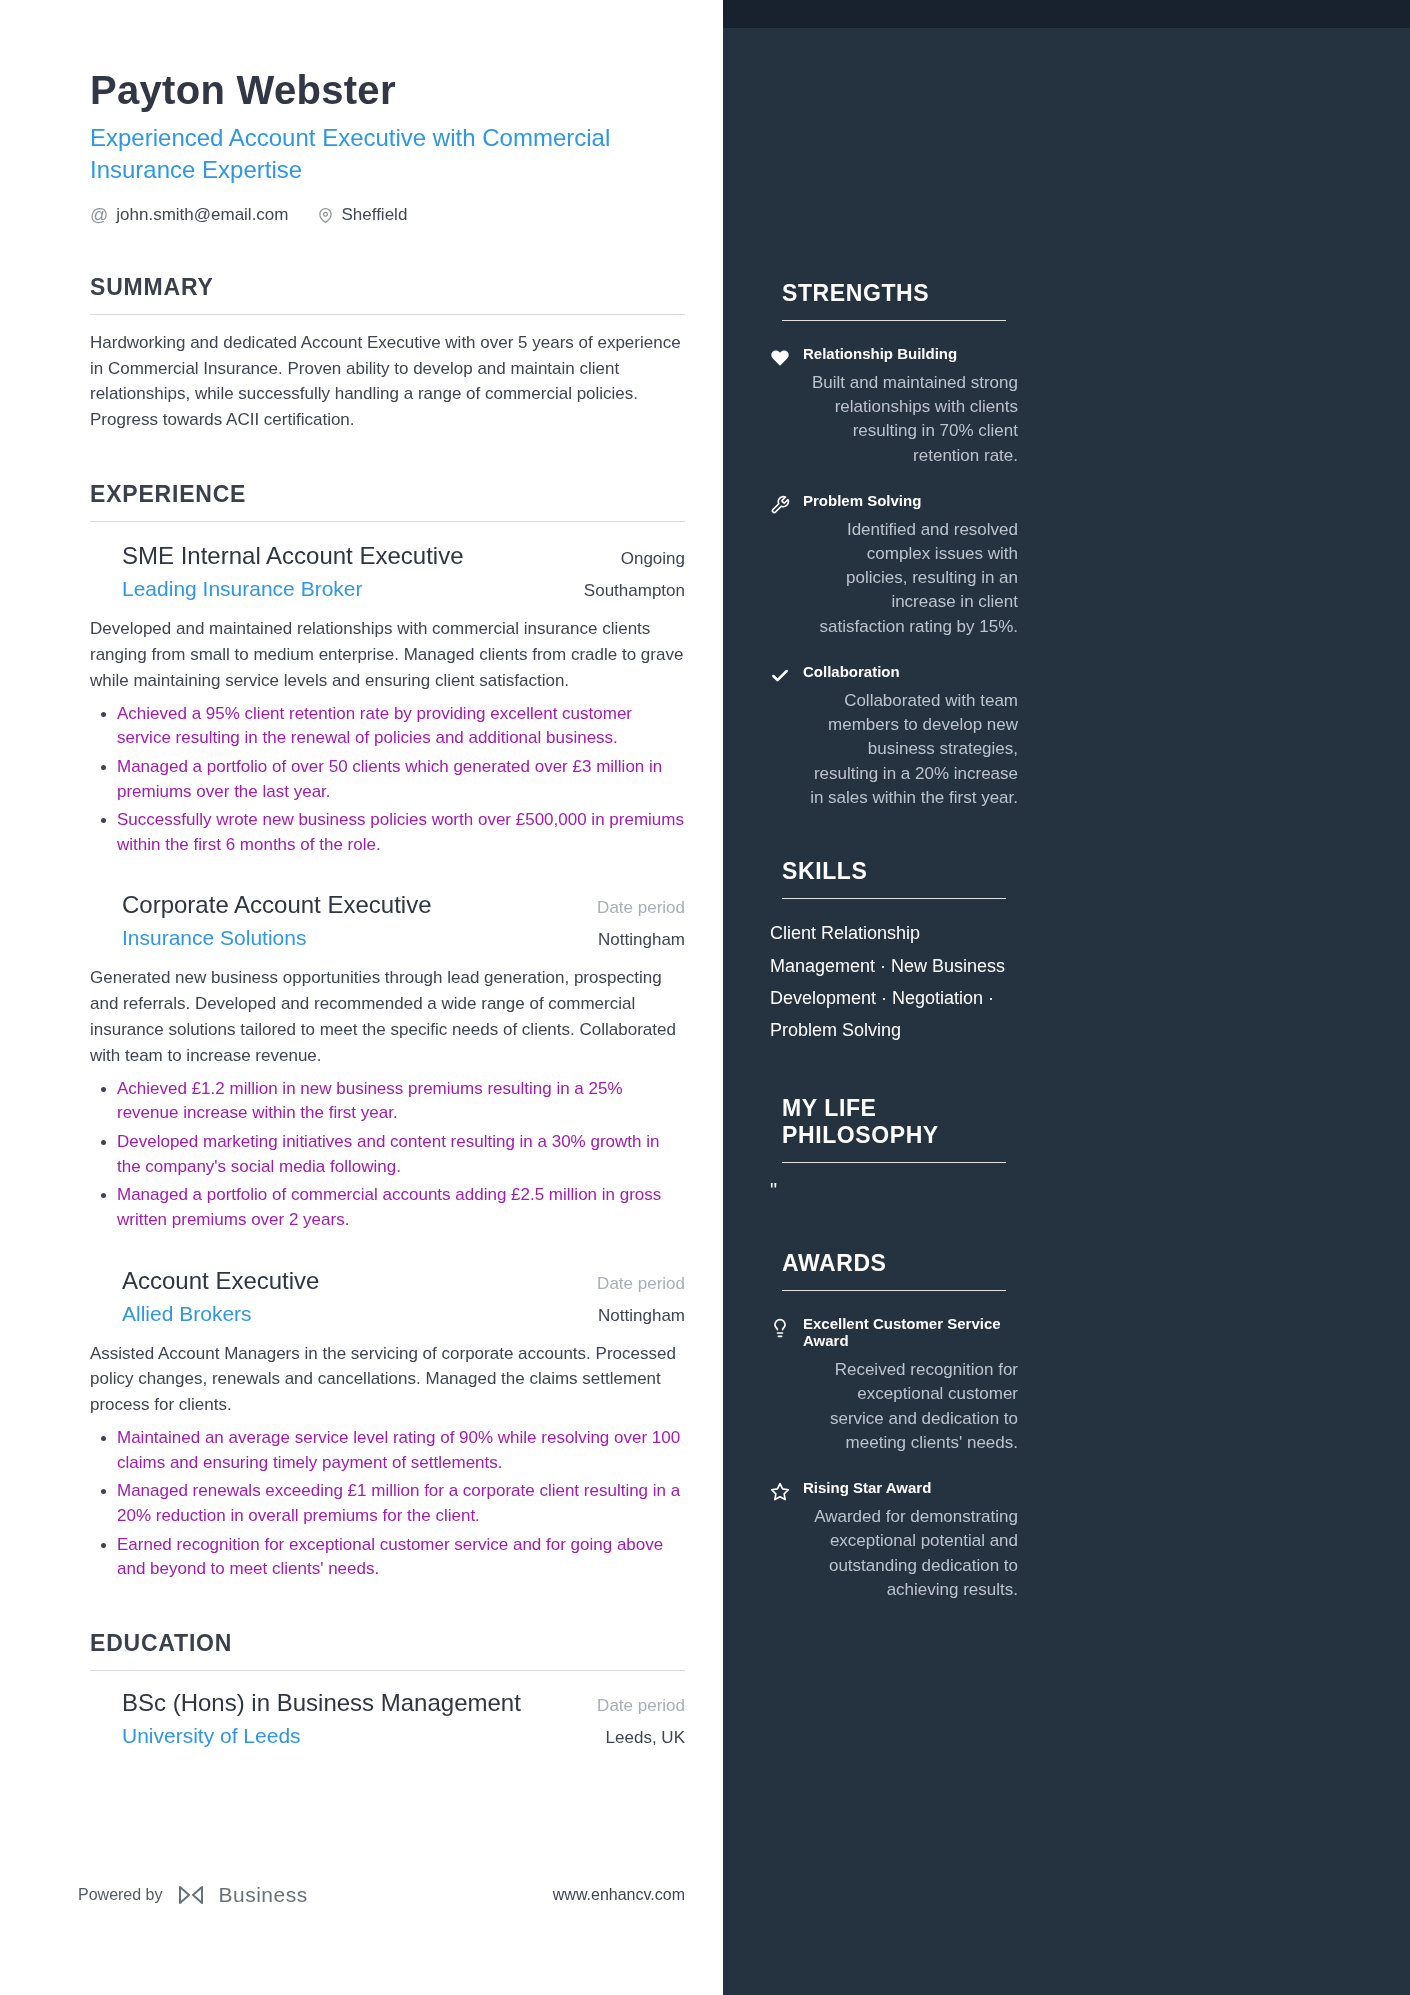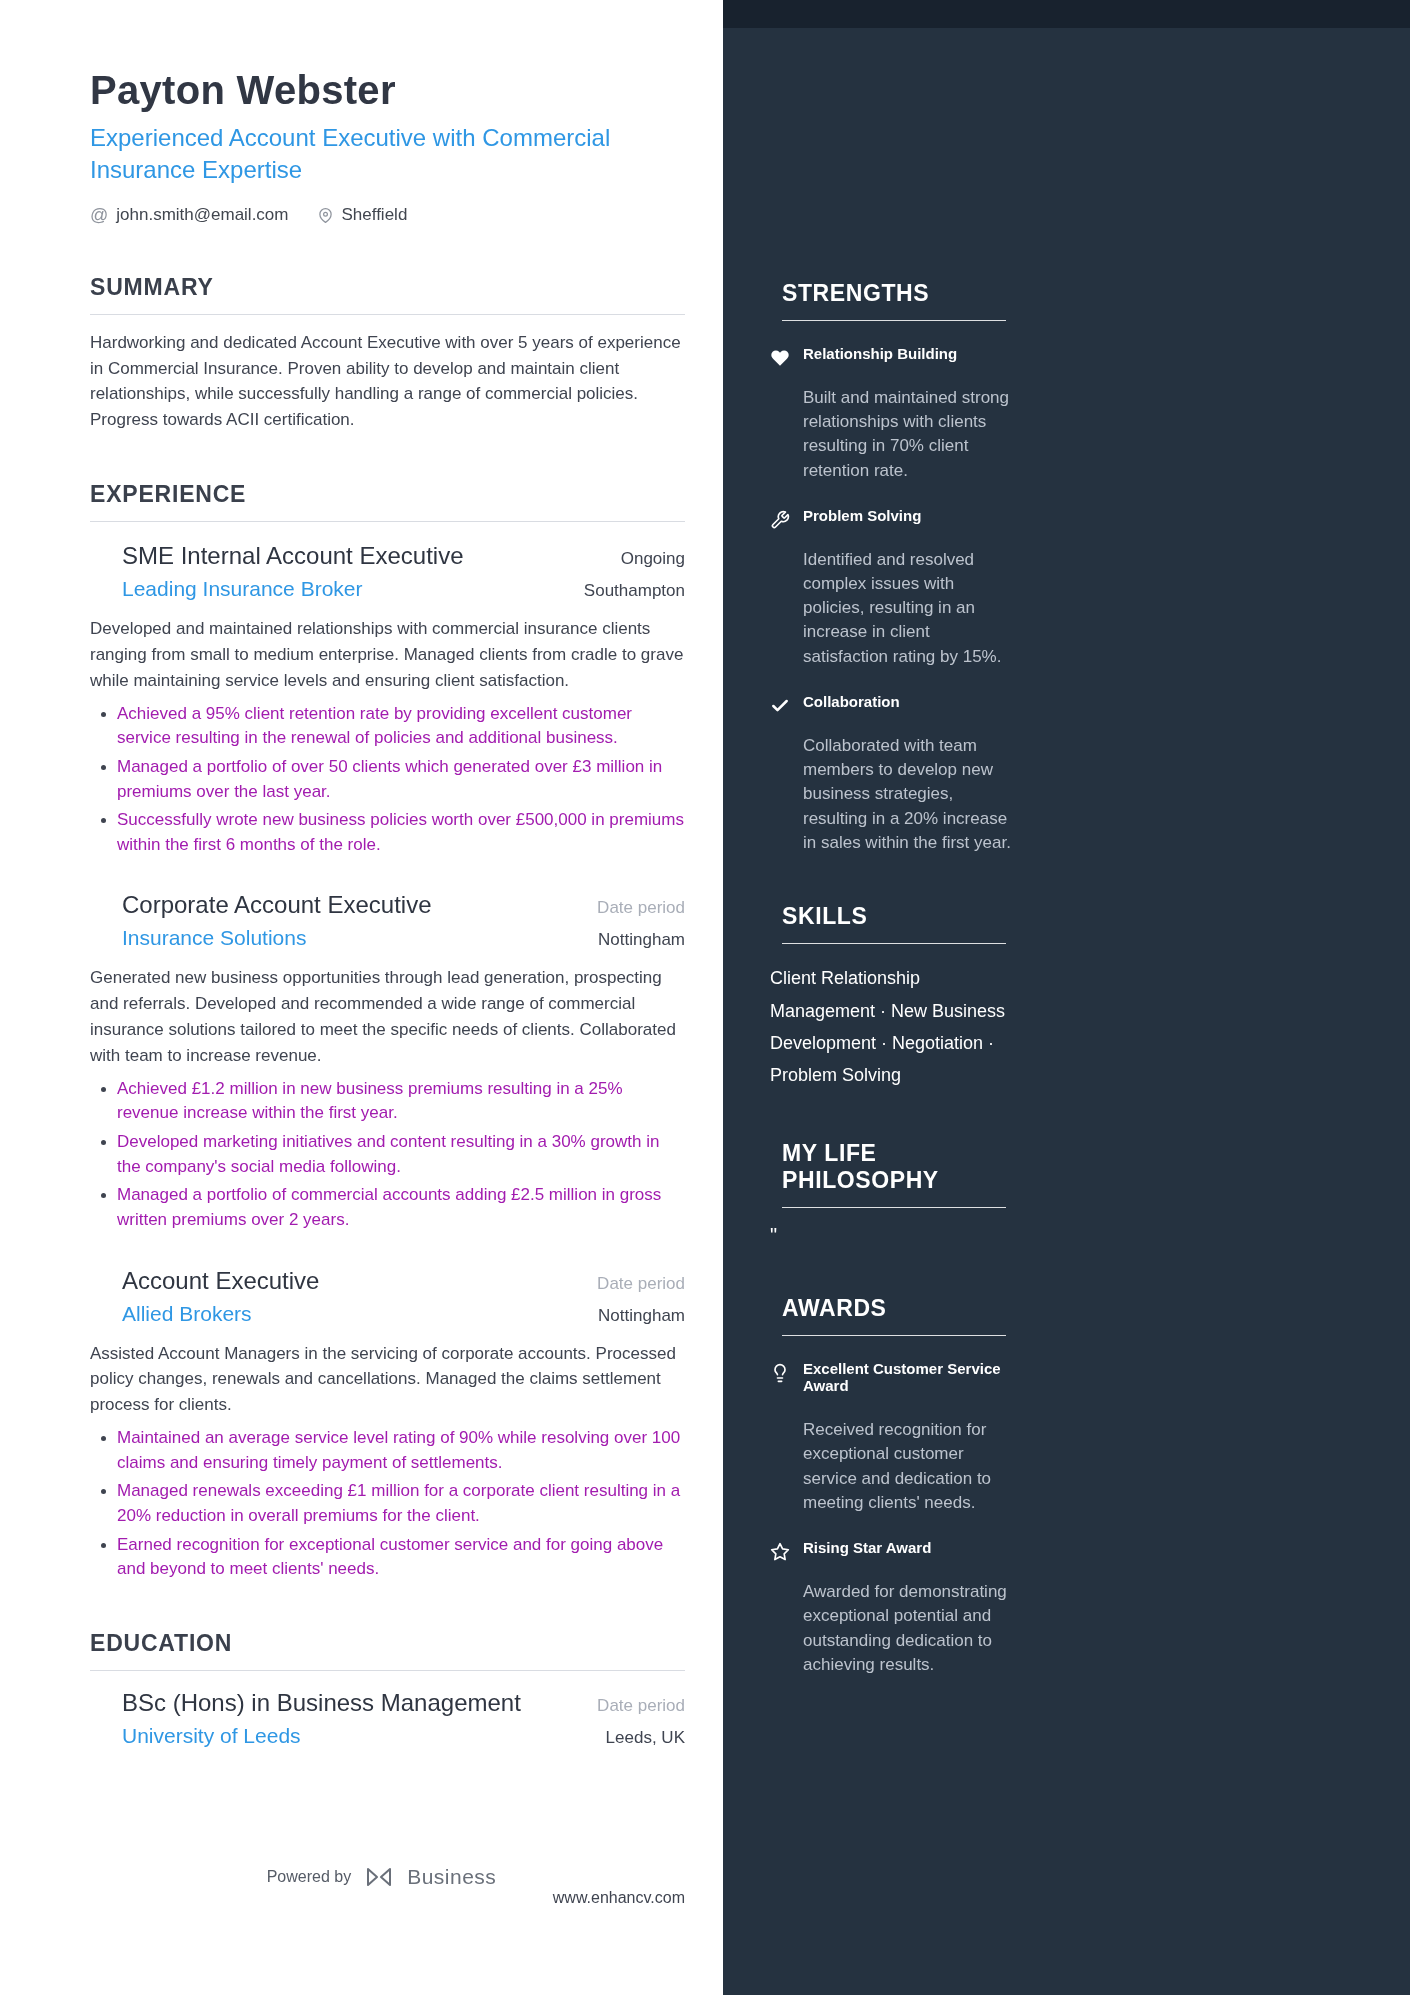--- a/index.html
+++ b/index.html
@@ -23,21 +23,21 @@
   .side-inner { width:248px; }
   .side-heading {
     color:#ffffff; font-size:23px; font-weight:700; letter-spacing:0.6px;
     margin:12px; padding-bottom:13px; border-bottom:1px solid rgba(255,255,255,0.85);
   }
   .side-section { margin-bottom:48px; }
   .s-item { display:flex; gap:13px; margin-top:24px; }
   .s-icon { flex:none; width:20px; padding-top:3px; }
   .s-icon svg { width:20px; height:20px; display:block; }
   .s-title { color:#ffffff; font-size:15px; font-weight:700; line-height:1.18; }
-  .s-desc { color:#bcc3cd; font-size:17px; line-height:1.43; margin-top:23px; }
+  .s-desc { color:#bcc3cd; font-size:17px; line-height:1.43; margin-top:8px;text-align:right; }
   .skills-text { color:#ffffff; font-size:18px; line-height:1.8; margin-top:18px; }
   .philosophy-quote { color:#ffffff; font-size:20px; margin-top:16px; }
 
   
   .main {
     position:absolute; top:0; left:0; width:723px; height:100%;
     padding:44px 38px 0 90px;
   }
   .name {
     font-size:40px; font-weight:700; color:#313744;
@@ -72,21 +72,21 @@
   ul.bullets { margin:8px 0 0; padding-left:27px; }
   ul.bullets li { font-size:17px; line-height:1.45; margin-top:4px; color:#a21caf; }
   ul.bullets li::marker { color:#3f4450; font-size:15px; }
 
   .edu-block { margin-top:18px; }
   .edu-title { font-size:24px; color:#2f3541; }
 
   
   .footer {
     position:absolute; left:78px; right:38px; bottom:88px;
-    display:flex; align-items:center;flex-direction:column;
+    display:flex; align-items:center;
   }
   .powered { display:flex; align-items:center; gap:14px; }
   .powered-label { font-size:16px; color:#555b66; }
   .brand-mark svg { width:28px; height:22px; display:block; }
   .brand-name { font-size:21px; color:#6a707a; letter-spacing:0.5px; }
   .site-url { margin-left:auto; font-size:16px; color:#3f4450; }
 </style>
 </head>
 <body>
 

